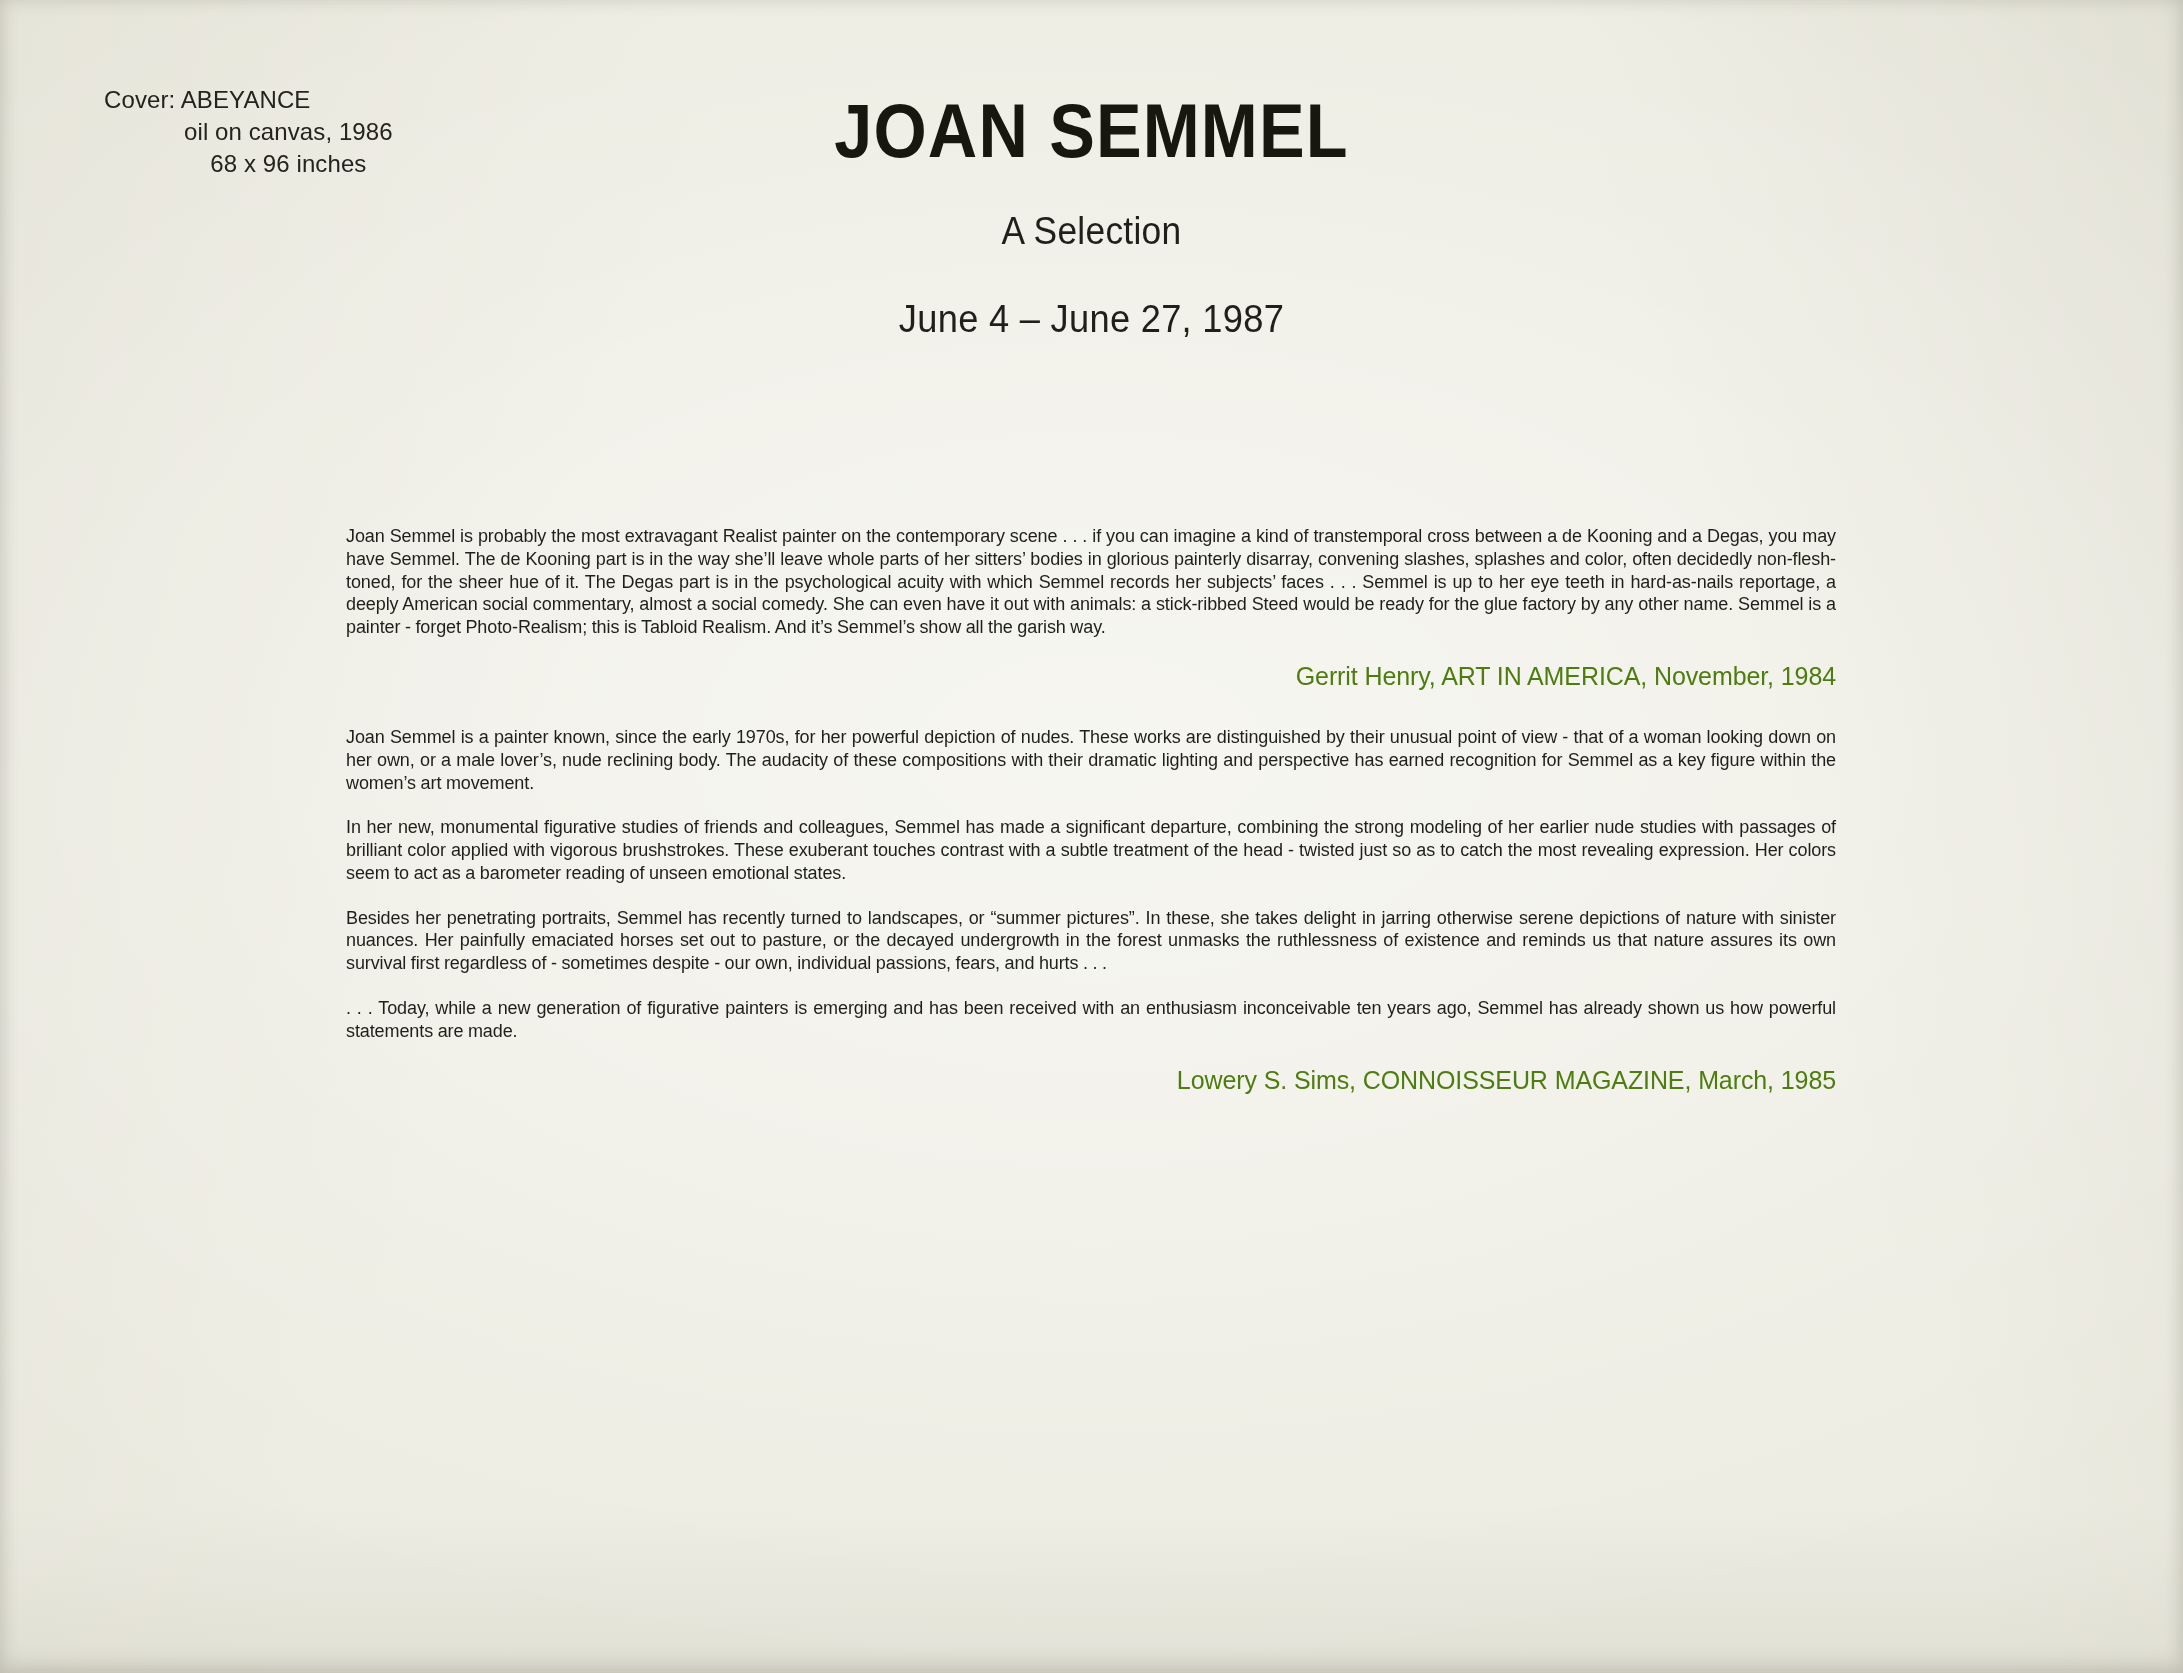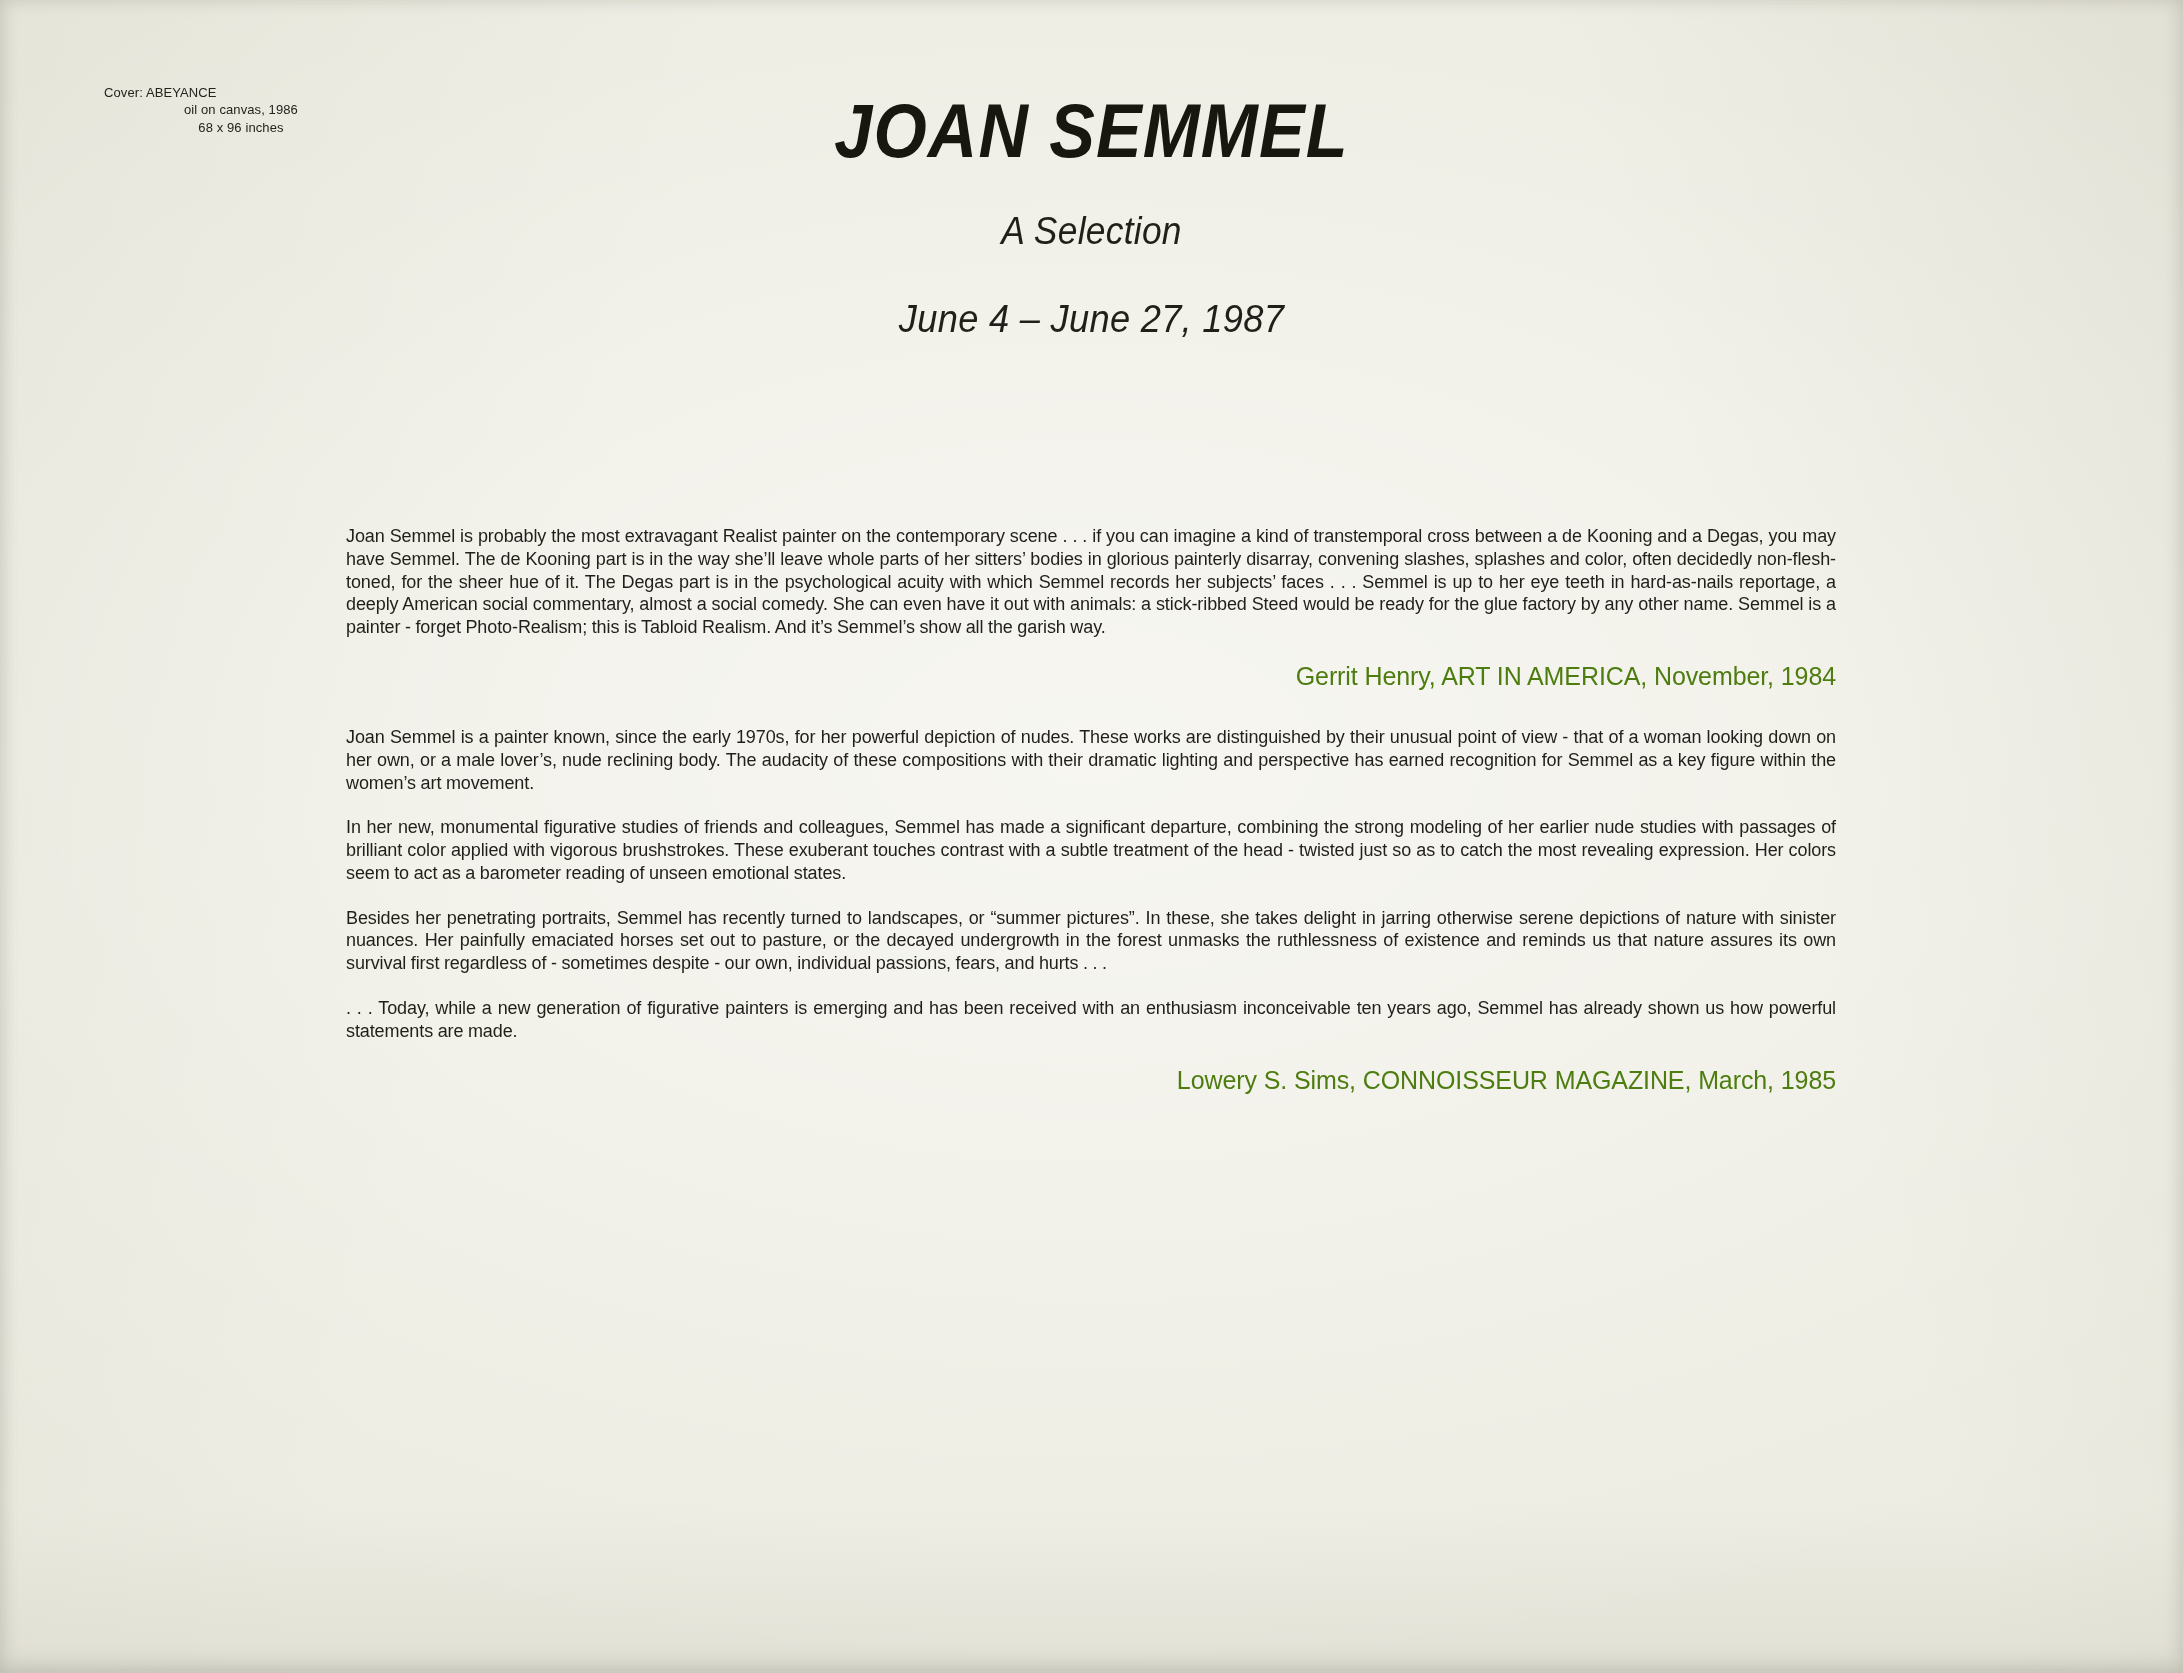--- a/index.html
+++ b/index.html
@@ -38,40 +38,39 @@
     box-shadow:
       inset 0 0 17px rgba(120,118,104,0.22),
       inset 0 -9.2px 19.7px rgba(120,118,104,0.16);
   }
 
   
   .cover-credit {
     position: absolute;
     left: 104px;
     top: 84px;
-    font-size: 13px;
+    font-size: 24px;
     line-height: 1.34;
     letter-spacing: 0.1px;
     color: #24231e;
     white-space: nowrap;
   }
   .cover-credit .credit-line-2,
   .cover-credit .credit-line-3 {
     padding-left: 80px;
     text-align: center;
   }
 
   
   .masthead {
     position: absolute;
     left: 0;
     right: 0;
     top: 93px;
     text-align: center;
-    font-style: italic;
   }
   .artist-name {
     font-size: 76px;
     font-weight: 700;
     letter-spacing: 1.3px;
     line-height: 1;
     margin: 0;
     transform: scaleX(0.90);
     transform-origin: center;
     color: #17160f;

